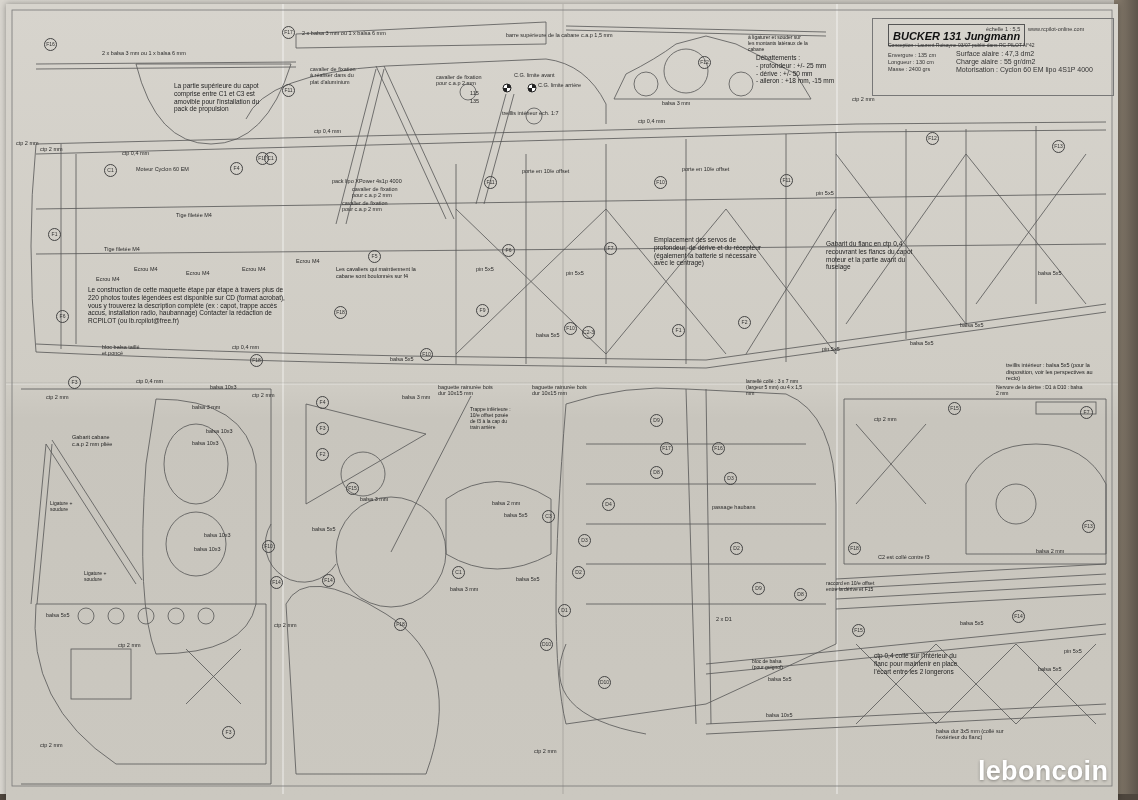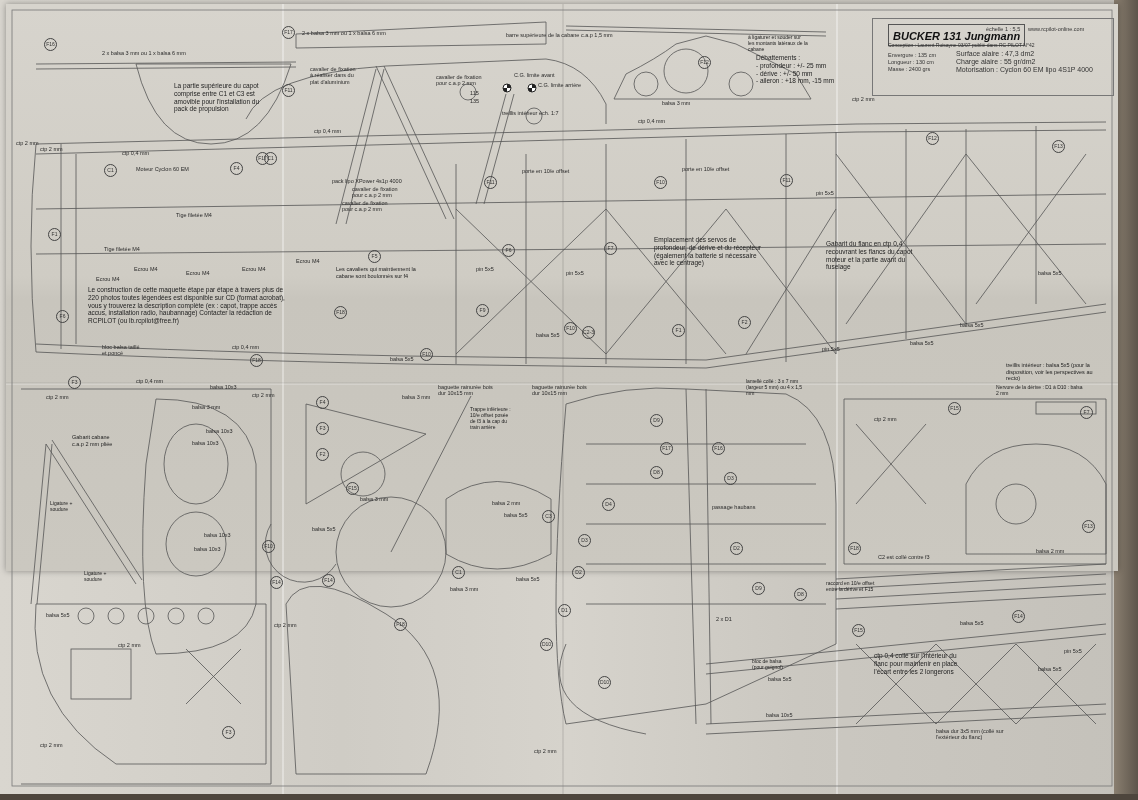--- a/index.html
+++ b/index.html
@@ -1,21 +1,21 @@
 <!DOCTYPE html>
 <html><head>
 <meta charset="utf-8">
 <style>
   html,body{margin:0;padding:0;}
   body{width:1138px;height:800px;overflow:hidden;background:#6b6660;font-family:"Liberation Sans",sans-serif;}
   .scene{position:relative;width:1138px;height:800px;overflow:hidden;
     background:linear-gradient(90deg,#d9d6cf 0%,#cfccc5 30%,#d6d3cc 50%,#cbc8c1 70%,#c4c1ba 100%);}
   .floor{position:absolute;right:0;top:0;width:24px;height:800px;background:linear-gradient(90deg,#8a7f70,#5d554b);}
   .floor-bottom{position:absolute;left:0;bottom:0;width:1138px;height:6px;background:#4e463d;}
-  .sheet{position:absolute;left:6px;top:4px;width:1112px;height:567px;
+  .sheet{position:absolute;left:6px;top:4px;width:1112px;height:796px;
     background:linear-gradient(180deg,#d7d4cd 0%,#cfccc4 48%,#c8c5bd 52%,#cbc8c0 100%);
     box-shadow:0 0 6px rgba(0,0,0,.35);}
   .fold-v{position:absolute;top:0;width:2px;height:790px;background:rgba(255,255,255,.35);}
   .fold-v.dark{background:rgba(0,0,0,.08);}
   .fold-h{position:absolute;left:0;height:3px;width:1112px;background:linear-gradient(180deg,rgba(0,0,0,.08),rgba(255,255,255,.3));}
   svg.plan{position:absolute;left:0;top:0;}
   .lbl{position:absolute;font-size:5.5px;color:#2a2a2a;line-height:1.15;white-space:nowrap;}
   .lbl.wrap{white-space:normal;}
   .note{position:absolute;font-size:6.5px;color:#222;line-height:1.2;}
   .title-box{position:absolute;left:866px;top:14px;width:240px;height:76px;border:1px solid #777;}
@@ -317,14 +317,15 @@
     <div class="num" style="left:310px;top:418px">F3</div>
     <div class="num" style="left:310px;top:444px">F2</div>
     <div class="num" style="left:216px;top:722px">F3</div>
     <div class="num" style="left:62px;top:372px">F3</div>
     <div class="num" style="left:256px;top:536px">F10</div>
     <div class="num" style="left:264px;top:572px">F14</div>
     <div class="num" style="left:258px;top:148px">C1</div>
     <div class="num" style="left:224px;top:158px">F4</div>
     <div class="num" style="left:576px;top:322px">C2-3</div>
 
+    <div class="brand">leboncoin</div>
   </div>
 </div>
 
 </body></html>

